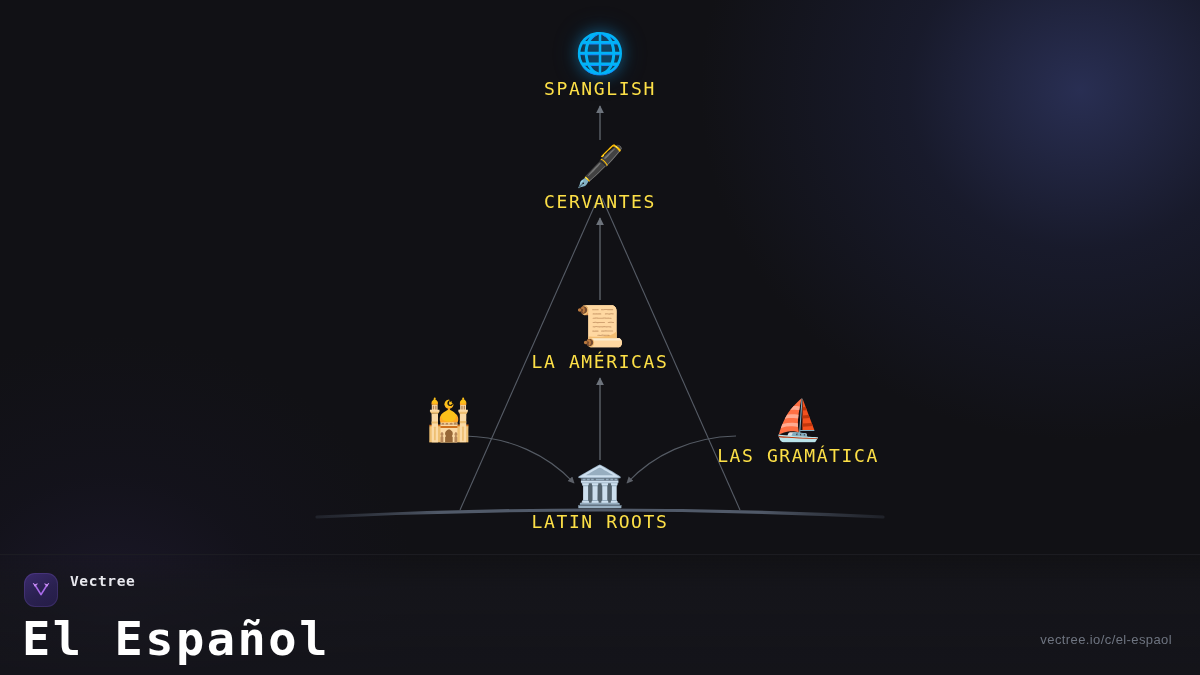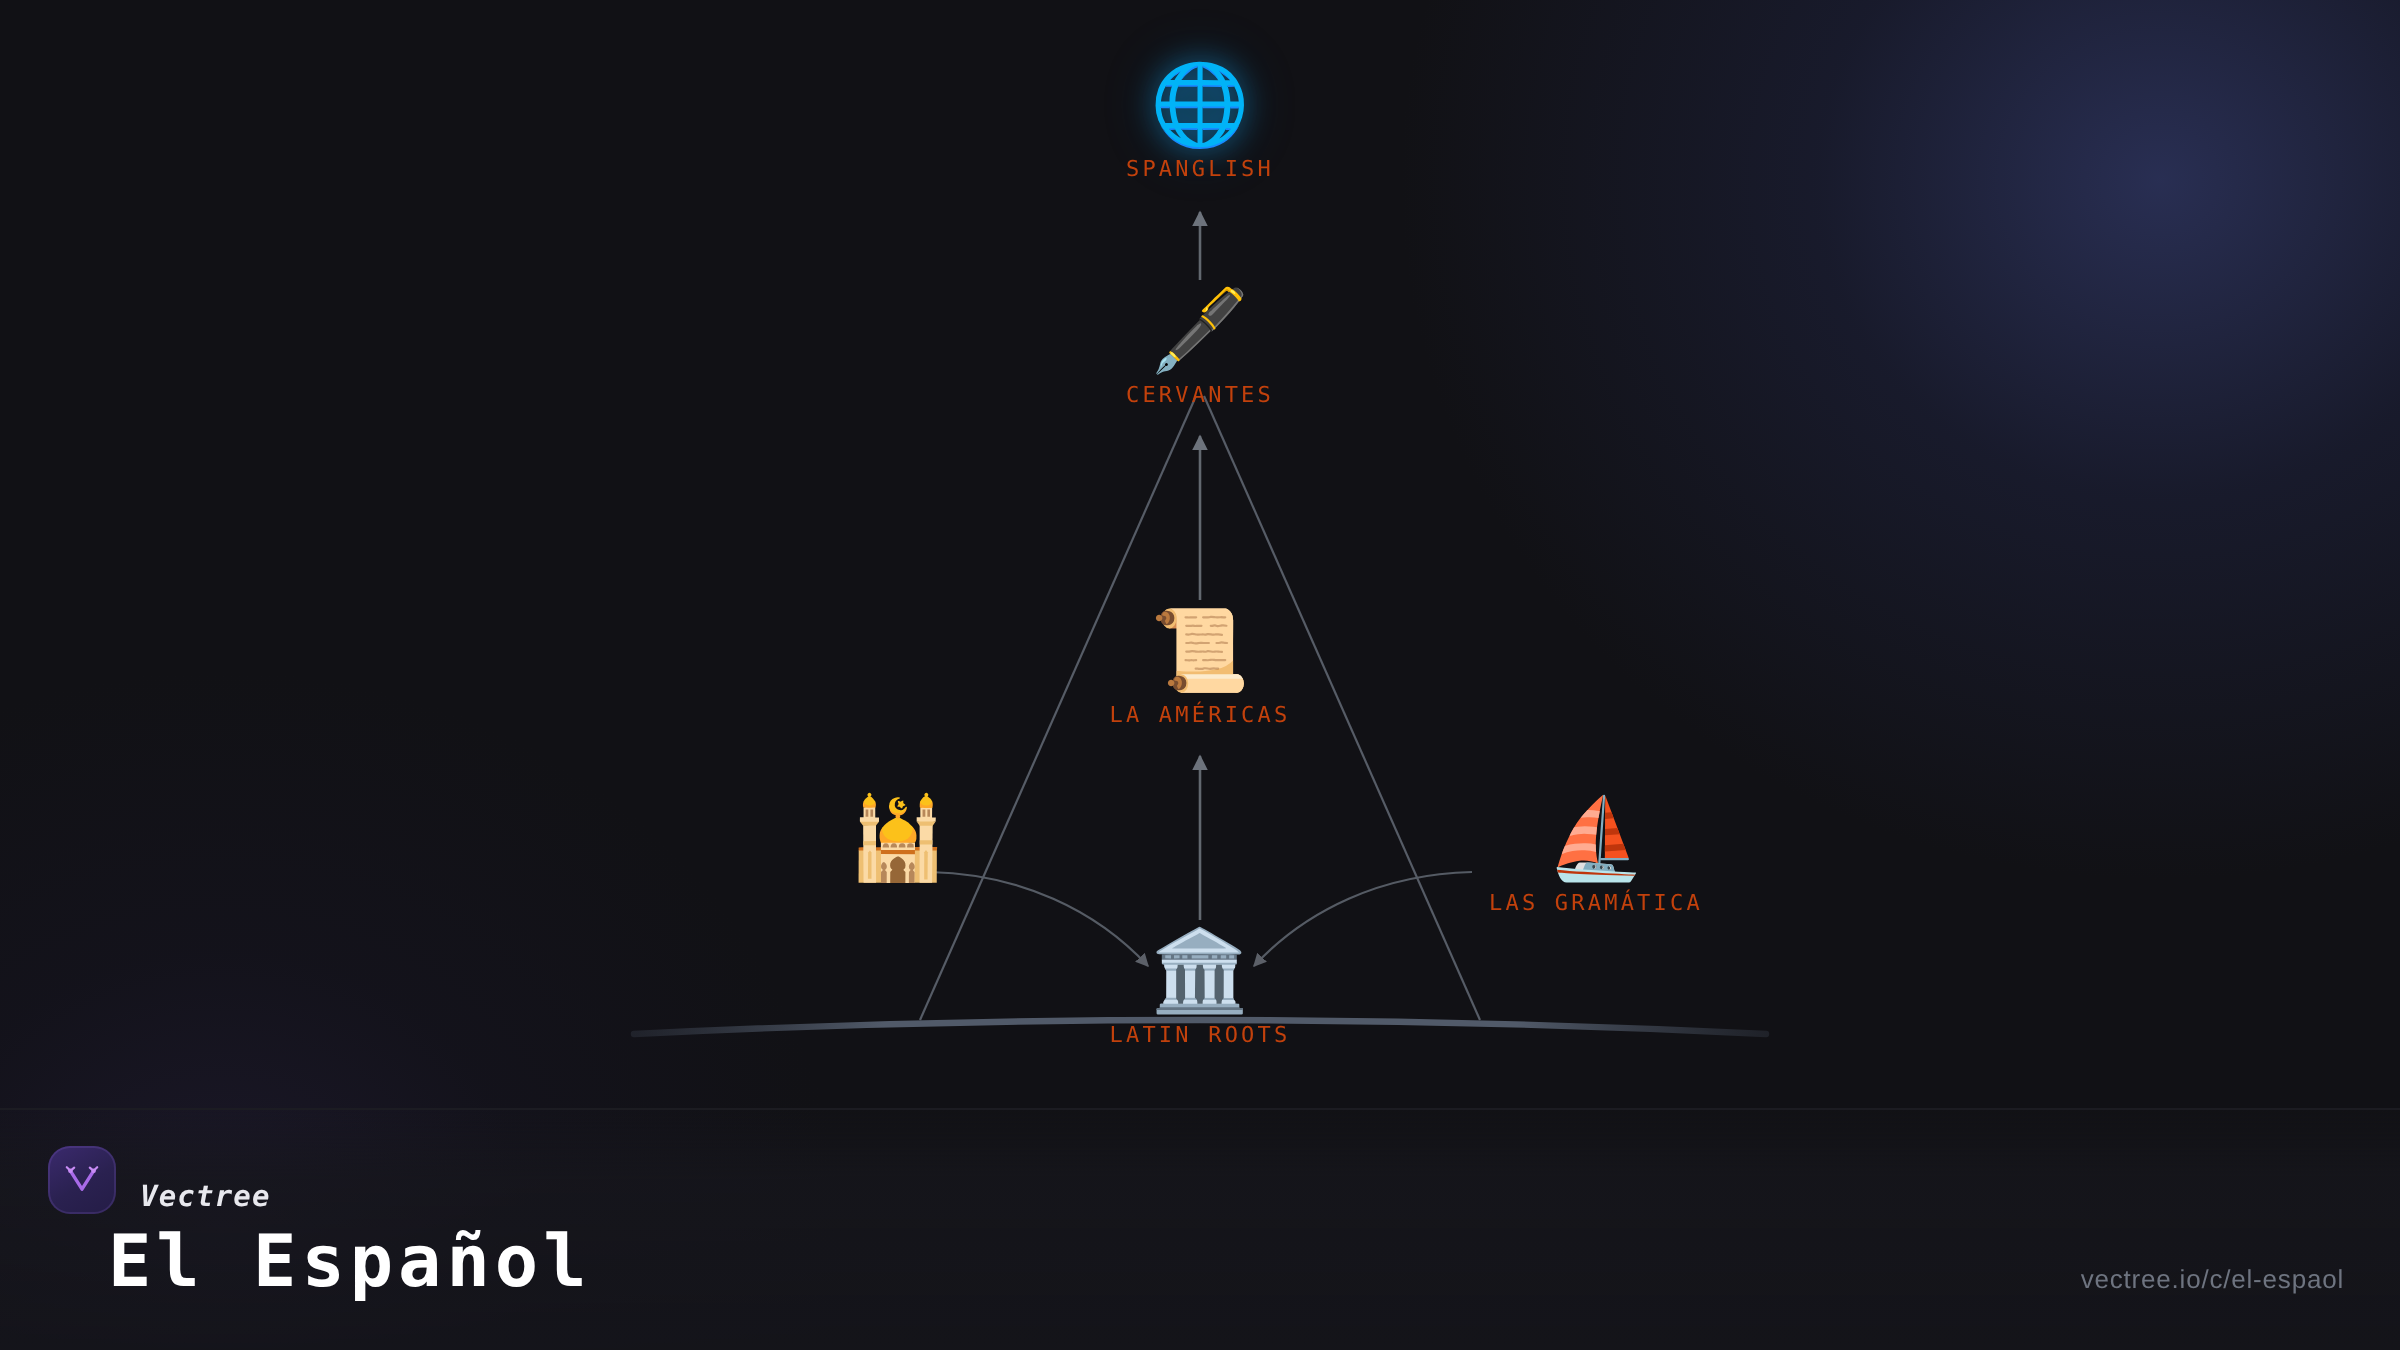--- a/index.html
+++ b/index.html
@@ -46,43 +46,42 @@
     line-height: 46px;
     height: 46px;
     font-family: "DejaVu Sans", sans-serif;
   }
   .node-emoji.globe {
     color: #12a5f5;
     text-shadow: 0 0 14px rgba(18,165,245,0.55), 0 0 28px rgba(18,165,245,0.25);
   }
   .node-label {
     margin-top: 2px;
-    font-size: 11px;
+    font-size: 18px;
     letter-spacing: 1.6px;
-    color: #c2410c;
+    color: #fde047;
     font-family: "DejaVu Sans Mono", "Liberation Mono", monospace;
     white-space: nowrap;
   }
 
   
   #footer {
     position: absolute;
     left: 0; right: 0; bottom: 0;
     height: 120px;
     background: linear-gradient(180deg, rgba(24,24,30,0.0) 0%, rgba(22,22,28,0.75) 28%, rgba(20,20,26,0.9) 100%);
     border-top: 1px solid rgba(255,255,255,0.035);
   }
   #brand-row {
     position: absolute;
     left: 24px;
     top: 18px;
     display: flex;
-    align-items: flex-end;
+    align-items: flex-start;
     gap: 12px;
-    font-style: italic;
   }
   #brand-logo {
     width: 34px; height: 34px;
     border-radius: 11px;
     background: linear-gradient(150deg, #3b2a6e 0%, #2a2150 55%, #241c46 100%);
     box-shadow: 0 0 0 1px rgba(150,110,230,0.18) inset;
     display: flex;
     align-items: center;
     justify-content: center;
   }
@@ -90,26 +89,25 @@
     font-size: 14.5px;
     font-weight: bold;
     color: #e8e8ee;
     letter-spacing: 0.6px;
     font-family: "DejaVu Sans Mono", "Liberation Mono", monospace;
   }
   #page-title {
     position: absolute;
     left: 22px;
     top: 56px;
-    font-size: 36px;
+    font-size: 47px;
     font-weight: bold;
     letter-spacing: 2.5px;
     color: #ffffff;
     font-family: "DejaVu Sans Mono", "Liberation Mono", monospace;
-    margin-left: 32px;
   }
   #footer-url {
     position: absolute;
     right: 28px;
     bottom: 28px;
     font-size: 13px;
     letter-spacing: 0.4px;
     color: #6e7480;
     font-family: Liberation Sans, sans-serif;
   }

